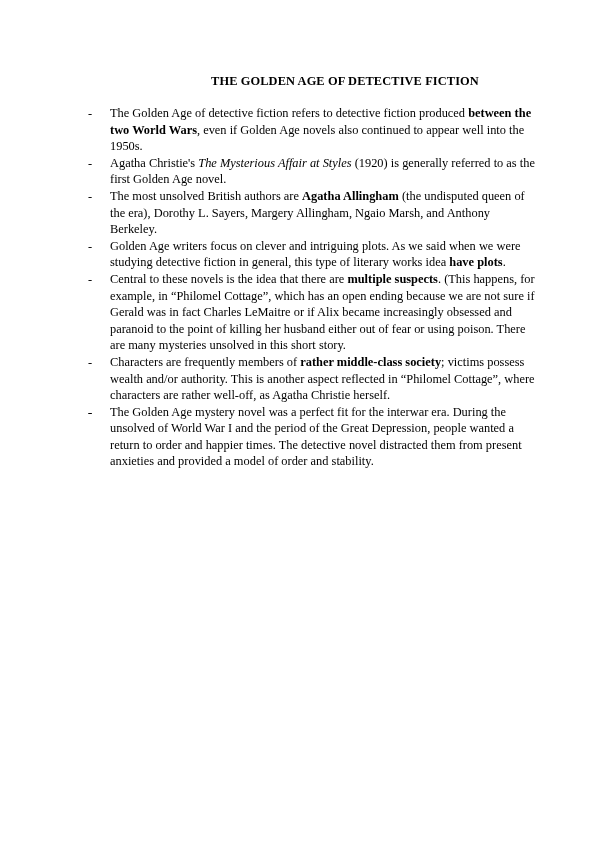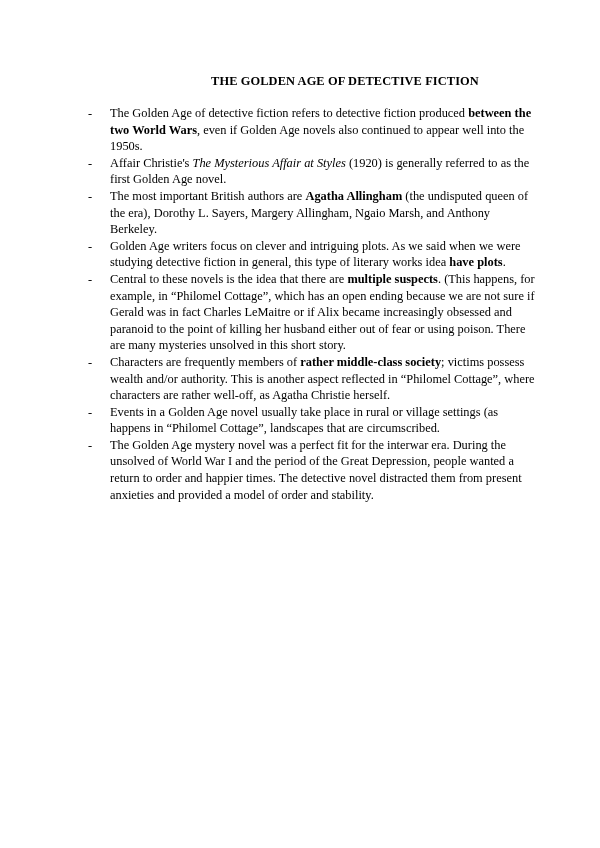--- a/index.html
+++ b/index.html
@@ -29,40 +29,39 @@
 <div class="page">
   <div class="title">THE GOLDEN AGE OF DETECTIVE FICTION</div>
 
   <ul class="list">
     <li class="item">
       <span class="dash">-</span>
       <span>The Golden Age of detective fiction refers to detective fiction produced </span><b>between the two World Wars</b><span>, even if Golden Age novels also continued to appear well into the 1950s.</span>
     </li>
     <li class="item">
       <span class="dash">-</span>
-      <span>Affair Christie's </span><i>The Mysterious Affair at Styles</i><span> (1920) is generally referred to as the first Golden Age novel.</span>
+      <span>Agatha Christie's </span><i>The Mysterious Affair at Styles</i><span> (1920) is generally referred to as the first Golden Age novel.</span>
     </li>
     <li class="item">
       <span class="dash">-</span>
-      <span>The most important British authors are </span><b>Agatha Allingham</b><span> (the undisputed queen of the era), Dorothy L. Sayers, Margery Allingham, Ngaio Marsh, and Anthony Berkeley.</span>
+      <span>The most unsolved British authors are </span><b>Agatha Allingham</b><span> (the undisputed queen of the era), Dorothy L. Sayers, Margery Allingham, Ngaio Marsh, and Anthony Berkeley.</span>
     </li>
     <li class="item">
       <span class="dash">-</span>
       <span>Golden Age writers focus on clever and intriguing plots. As we said when we were studying detective fiction in general, this type of literary works idea </span><b>have plots</b><span>.</span>
     </li>
     <li class="item">
       <span class="dash">-</span>
       <span>Central to these novels is the idea that there are </span><b>multiple suspects</b><span>. (This happens, for example, in “Philomel Cottage”, which has an open ending because we are not sure if Gerald was in fact Charles LeMaitre or if Alix became increasingly obsessed and paranoid to the point of killing her husband either out of fear or using poison. There are many mysteries unsolved in this short story.</span>
     </li>
     <li class="item">
       <span class="dash">-</span>
       <span>Characters are frequently members of </span><b>rather middle-class society</b><span>; victims possess wealth and/or authority. This is another aspect reflected in “Philomel Cottage”, where characters are rather well-off, as Agatha Christie herself.</span>
     </li>
     <li class="item">
       <span class="dash">-</span>
-      <span>Events in a Golden Age novel usually take place in rural or village settings (as happens in “Philomel Cottage”, landscapes that are circumscribed.</span>
     </li>
     <li class="item">
       <span class="dash">-</span>
       <span>The Golden Age mystery novel was a perfect fit for the interwar era. During the unsolved of World War I and the period of the Great Depression, people wanted a return to order and happier times. The detective novel distracted them from present anxieties and provided a model of order and stability.</span>
     </li>
   </ul>
 </div>
 
 </body></html>

